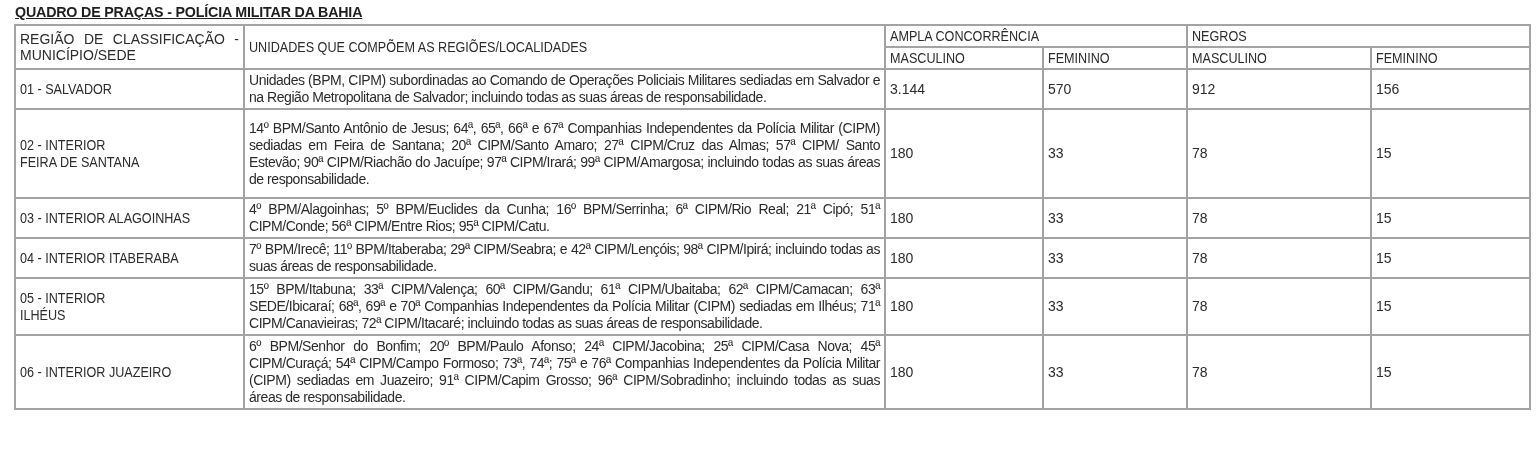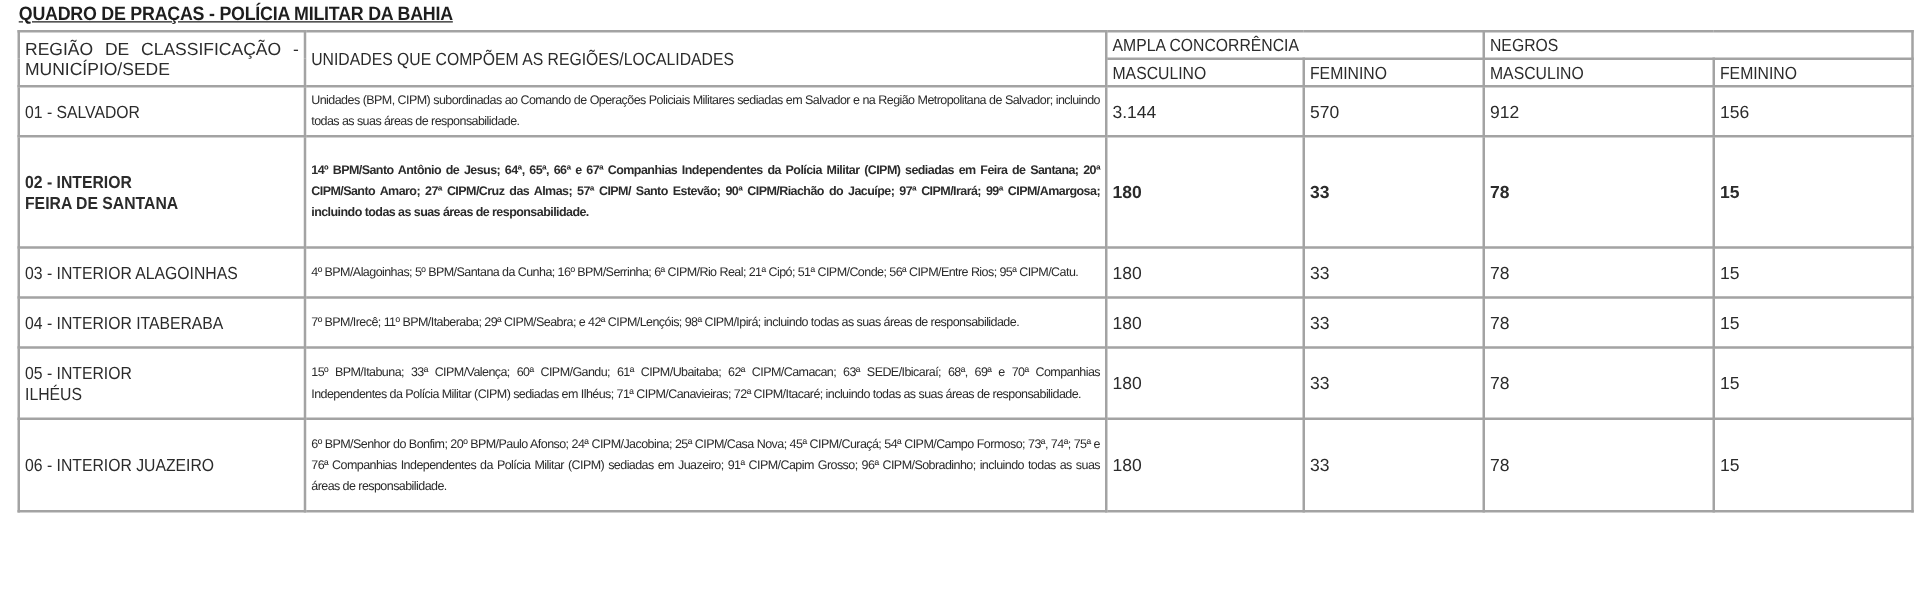--- a/index.html
+++ b/index.html
@@ -26,28 +26,28 @@
       padding: 1px 4px;
       vertical-align: middle;
       overflow: hidden;
     }
     .cond {
       display: inline-block; transform: scaleX(0.9); transform-origin: left center;
       white-space: nowrap;
     }
     .just {
       text-align: justify; text-align-last: left;
-      font-size: 10px; letter-spacing: -0.45px; word-spacing: 0px;
+      font-size: 14px; letter-spacing: -0.45px; word-spacing: 0px;
     }
     .region { white-space: pre-line; }
     .num { font-size: 14px; }
     tr.h1 td { height: 18px; }
     tr.h2 td { height: 18px; text-decoration: underline; }
     tr.r1 td { height: 36px; }
-    tr.r2 td { height: 85px; font-weight: bold; }
+    tr.r2 td { height: 85px; }
     tr.r3 td { height: 36px; }
     tr.r4 td { height: 36px; }
     tr.r5 td { height: 53px; }
     tr.r6 td { height: 70px; }
   </style>
 </head>
 <body>
 
 <div class="page">
   <div class="title">QUADRO DE PRAÇAS - POLÍCIA MILITAR DA BAHIA</div>
@@ -95,21 +95,21 @@
       <td><span class="cond region">02 - INTERIOR
 FEIRA DE SANTANA</span></td>
       <td class="just">14º BPM/Santo Antônio de Jesus; 64ª, 65ª, 66ª e 67ª Companhias Independentes da Polícia Militar (CIPM) sediadas em Feira de Santana; 20ª CIPM/Santo Amaro; 27ª CIPM/Cruz das Almas; 57ª CIPM/ Santo Estevão; 90ª CIPM/Riachão do Jacuípe; 97ª CIPM/Irará; 99ª CIPM/Amargosa; incluindo todas as suas áreas de responsabilidade.</td>
       <td class="num">180</td>
       <td class="num">33</td>
       <td class="num">78</td>
       <td class="num">15</td>
     </tr>
     <tr class="r3">
       <td><span class="cond region">03 - INTERIOR ALAGOINHAS</span></td>
-      <td class="just">4º BPM/Alagoinhas; 5º BPM/Santana da Cunha; 16º BPM/Serrinha; 6ª CIPM/Rio Real; 21ª Cipó; 51ª CIPM/Conde; 56ª CIPM/Entre Rios; 95ª CIPM/Catu.</td>
+      <td class="just">4º BPM/Alagoinhas; 5º BPM/Euclides da Cunha; 16º BPM/Serrinha; 6ª CIPM/Rio Real; 21ª Cipó; 51ª CIPM/Conde; 56ª CIPM/Entre Rios; 95ª CIPM/Catu.</td>
       <td class="num">180</td>
       <td class="num">33</td>
       <td class="num">78</td>
       <td class="num">15</td>
     </tr>
     <tr class="r4">
       <td><span class="cond region">04 - INTERIOR ITABERABA</span></td>
       <td class="just">7º BPM/Irecê; 11º BPM/Itaberaba; 29ª CIPM/Seabra; e 42ª CIPM/Lençóis; 98ª CIPM/Ipirá; incluindo todas as suas áreas de responsabilidade.</td>
       <td class="num">180</td>
       <td class="num">33</td>

